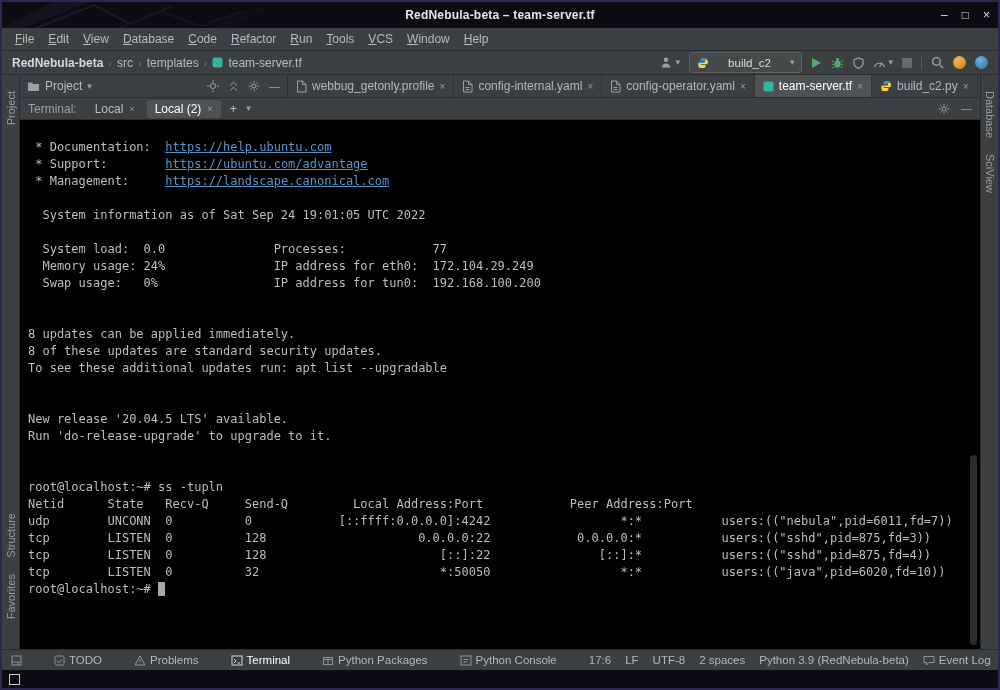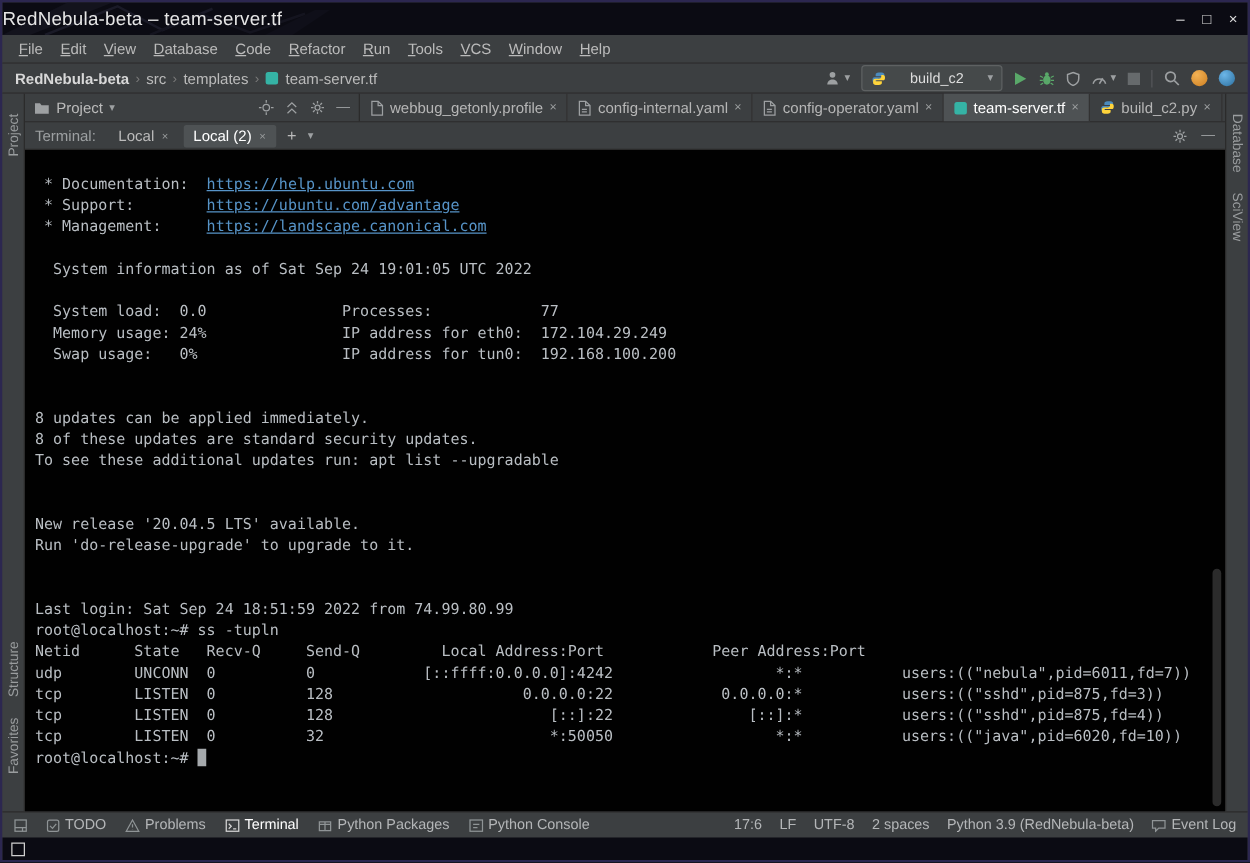--- a/index.html
+++ b/index.html
@@ -2,21 +2,21 @@
 <html><head>
 <meta charset="utf-8">
 <style>
   html,body{margin:0;padding:0;}
   body{width:1000px;height:690px;overflow:hidden;background:#000;font-family:"Liberation Sans",sans-serif;}
   .window{width:1000px;height:690px;box-sizing:border-box;border:2px solid #2c2750;background:#3c3f41;display:flex;flex-direction:column;}
 
   
   .titlebar{height:26px;flex:0 0 26px;background:#0b0b13;position:relative;display:flex;align-items:center;}
   .titlebar-deco{position:absolute;left:0;top:0;opacity:.9;}
-  .title{flex:1;color:#e6e6e6;font-size:15px;font-weight:normal;letter-spacing:.2px;z-index:1;}
+  .title{flex:1;text-align:center;color:#e6e6e6;font-size:12px;font-weight:bold;letter-spacing:.2px;z-index:1;}
   .win-controls{position:absolute;right:8px;top:0;height:26px;display:flex;align-items:center;gap:14px;z-index:2;}
   .wc{color:#dcdcdc;font-size:12px;line-height:26px;cursor:default;}
 
   
   .menubar{height:22px;flex:0 0 22px;background:#3c3f41;border-bottom:1px solid #2b2b2b;display:flex;align-items:center;padding:0 6px;}
   .menu-item{display:inline-block;padding:2px 7px;color:#bbbbbb;font-size:12px;}
   .menu-item::first-letter{text-decoration:underline;}
 
   
   .navbar{height:23px;flex:0 0 23px;background:#3c3f41;border-bottom:1px solid #2b2b2b;display:flex;align-items:center;padding:0 10px;}
@@ -65,21 +65,21 @@
   .th-icons{margin-left:auto;display:flex;align-items:center;gap:11px;}
 
   
   .terminal{flex:1;background:#010101;position:relative;overflow:hidden;padding:2px 0 0 8px;box-sizing:border-box;}
   .term-line{font-family:"DejaVu Sans Mono",monospace;font-size:12px;line-height:17px;height:17px;white-space:pre;color:#b9bec3;}
   .term-line .link{color:#5794c8;text-decoration:underline;}
   .term-line .cursor{background:#a5a9ac;color:#a5a9ac;}
   .term-scrollbar{position:absolute;right:3px;top:335px;width:7px;height:190px;border-radius:4px;background:rgba(255,255,255,.17);}
 
   
-  .statusbar{height:20px;flex:0 0 20px;background:#3c3f41;border-top:1px solid #2b2b2b;display:flex;align-items:center;padding:0 9px;font-size:11.5px;color:#b4b6b8;gap:15px;}
+  .statusbar{height:20px;flex:0 0 20px;background:#3c3f41;border-top:1px solid #2b2b2b;display:flex;align-items:center;padding:0 9px;font-size:11.5px;color:#b4b6b8;gap:32px;}
   .sb-item{display:inline-flex;align-items:center;gap:4px;white-space:nowrap;}
   .sb-item.active{color:#ffffff;}
   .sb-right{margin-left:auto;display:flex;align-items:center;gap:14px;}
 
   
   .bottom-frame{height:18px;flex:0 0 18px;background:#0b0b13;display:flex;align-items:center;padding:0 7px;}
   .bf-icon{width:9px;height:9px;border:1px solid #cfcfcf;display:inline-block;}
 
   svg{display:block;}
 </style>
@@ -305,21 +305,20 @@
             <div class="term-line"><span></span>&nbsp;</div>
             <div class="term-line"><span>8 updates can be applied immediately.</span></div>
             <div class="term-line"><span>8 of these updates are standard security updates.</span></div>
             <div class="term-line"><span>To see these additional updates run: apt list --upgradable</span></div>
             <div class="term-line"><span></span>&nbsp;</div>
             <div class="term-line"><span></span>&nbsp;</div>
             <div class="term-line"><span>New release '20.04.5 LTS' available.</span></div>
             <div class="term-line"><span>Run 'do-release-upgrade' to upgrade to it.</span></div>
             <div class="term-line"><span></span>&nbsp;</div>
             <div class="term-line"><span></span>&nbsp;</div>
-            <div class="term-line"><span>Last login: Sat Sep 24 18:51:59 2022 from 74.99.80.99</span></div>
             <div class="term-line"><span>root@localhost:~# ss -tupln</span></div>
             <div class="term-line"><span>Netid      State   Recv-Q     Send-Q         Local Address:Port            Peer Address:Port</span></div>
             <div class="term-line"><span>udp        UNCONN  0          0            [::ffff:0.0.0.0]:4242                  *:*           users:(("nebula",pid=6011,fd=7))</span></div>
             <div class="term-line"><span>tcp        LISTEN  0          128                     0.0.0.0:22            0.0.0.0:*           users:(("sshd",pid=875,fd=3))</span></div>
             <div class="term-line"><span>tcp        LISTEN  0          128                        [::]:22               [::]:*           users:(("sshd",pid=875,fd=4))</span></div>
             <div class="term-line"><span>tcp        LISTEN  0          32                         *:50050                  *:*           users:(("java",pid=6020,fd=10))</span></div>
             <div class="term-line"><span>root@localhost:~# </span><span class="cursor"> </span></div>
           </div>
         <div class="term-scrollbar"></div>
       </div>

